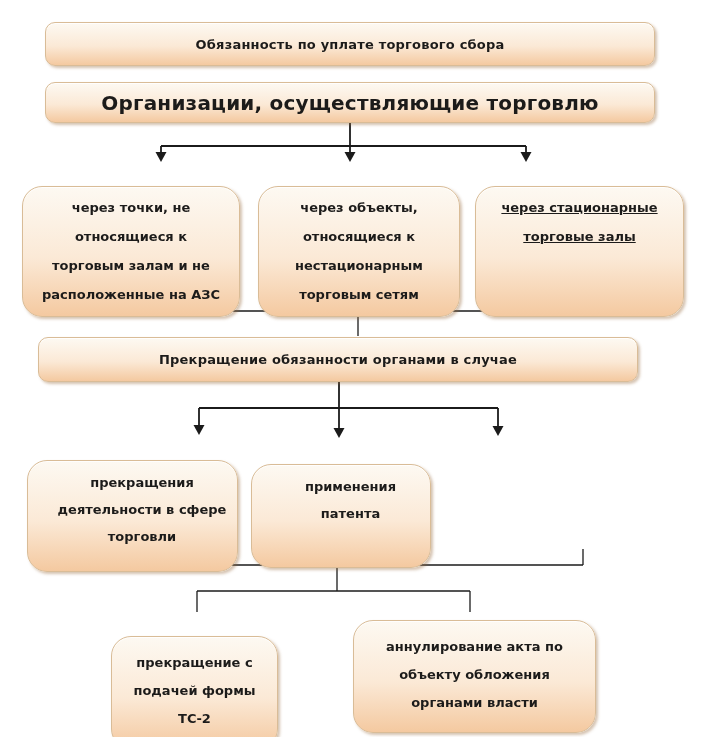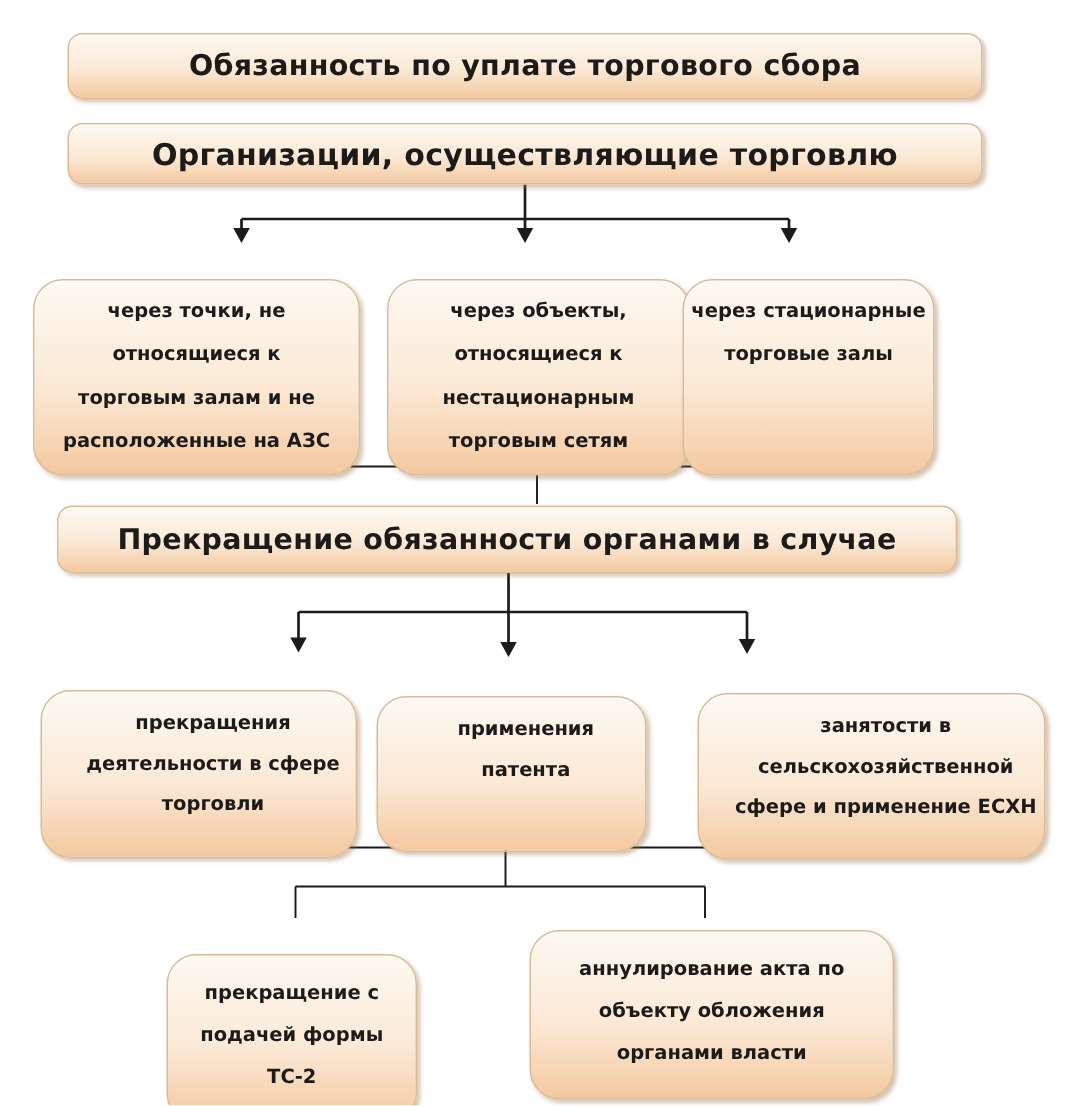--- a/index.html
+++ b/index.html
@@ -29,33 +29,33 @@
     font-weight: bold;
     text-align: center;
     box-shadow: 2px 2px 3px rgba(150,105,60,0.40), inset 0 1px 0 rgba(255,255,255,0.85);
   }
   .box span { white-space: pre-line; display: block; }
   .hdr {
     border-radius: 10px;
     display: flex;
     align-items: center;
     justify-content: center;
-    font-size: 19px;
+    font-size: 13px;
     letter-spacing: 0.2px;
   }
   .node { border-radius: 20px; font-size: 13px; margin-top: 24px; }
   .r1 { padding-top: 6px;  line-height: 29px; }
   .r2 { padding-top: 8px;  line-height: 27px; padding-left: 19px; }
   .r3 { padding-top: 12px; line-height: 28px; }
 
   #b-top  { left: 45px;  top: 22px;  width: 610px; height: 44px; }
   #b-org  { left: 45px;  top: 82px;  width: 610px; height: 41px; font-size: 20px; }
   #b-a    { left: 22px;  top: 162px; width: 218px; height: 131px; }
   #b-b    { left: 258px; top: 162px; width: 202px; height: 131px; }
-  #b-c    { left: 455px; top: 162px; width: 168px; height: 131px; }
+  #b-c    { left: 475px; top: 162px; width: 209px; height: 131px; text-decoration: underline; }
   #b-term { left: 38px;  top: 337px; width: 600px; height: 45px; }
   #b-d    { left: 27px;  top: 436px; width: 211px; height: 112px; }
   #b-e    { left: 251px; top: 440px; width: 180px; height: 104px; }
   #b-f    { left: 465px; top: 438px; width: 232px; height: 111px; }
   #b-g    { left: 111px; top: 612px; width: 167px; height: 113px; }
   #b-h    { left: 353px; top: 596px; width: 243px; height: 113px; }
 
   #connectors {
     position: absolute;
     left: 0; top: 0;
@@ -149,25 +149,20 @@
     <span>прекращения
 деятельности в сфере
 торговли</span>
   </div>
 
   <div id="b-e" class="box node r2">
     <span>применения
 патента</span>
   </div>
 
-  <div id="b-f" class="box node r2">
-    <span>занятости в
-сельскохозяйственной
-сфере и применение ЕСХН</span>
-  </div>
 
   <div id="b-g" class="box node r3">
     <span>прекращение с
 подачей формы
 ТС-2</span>
   </div>
 
   <div id="b-h" class="box node r3">
     <span>аннулирование акта по
 объекту обложения

